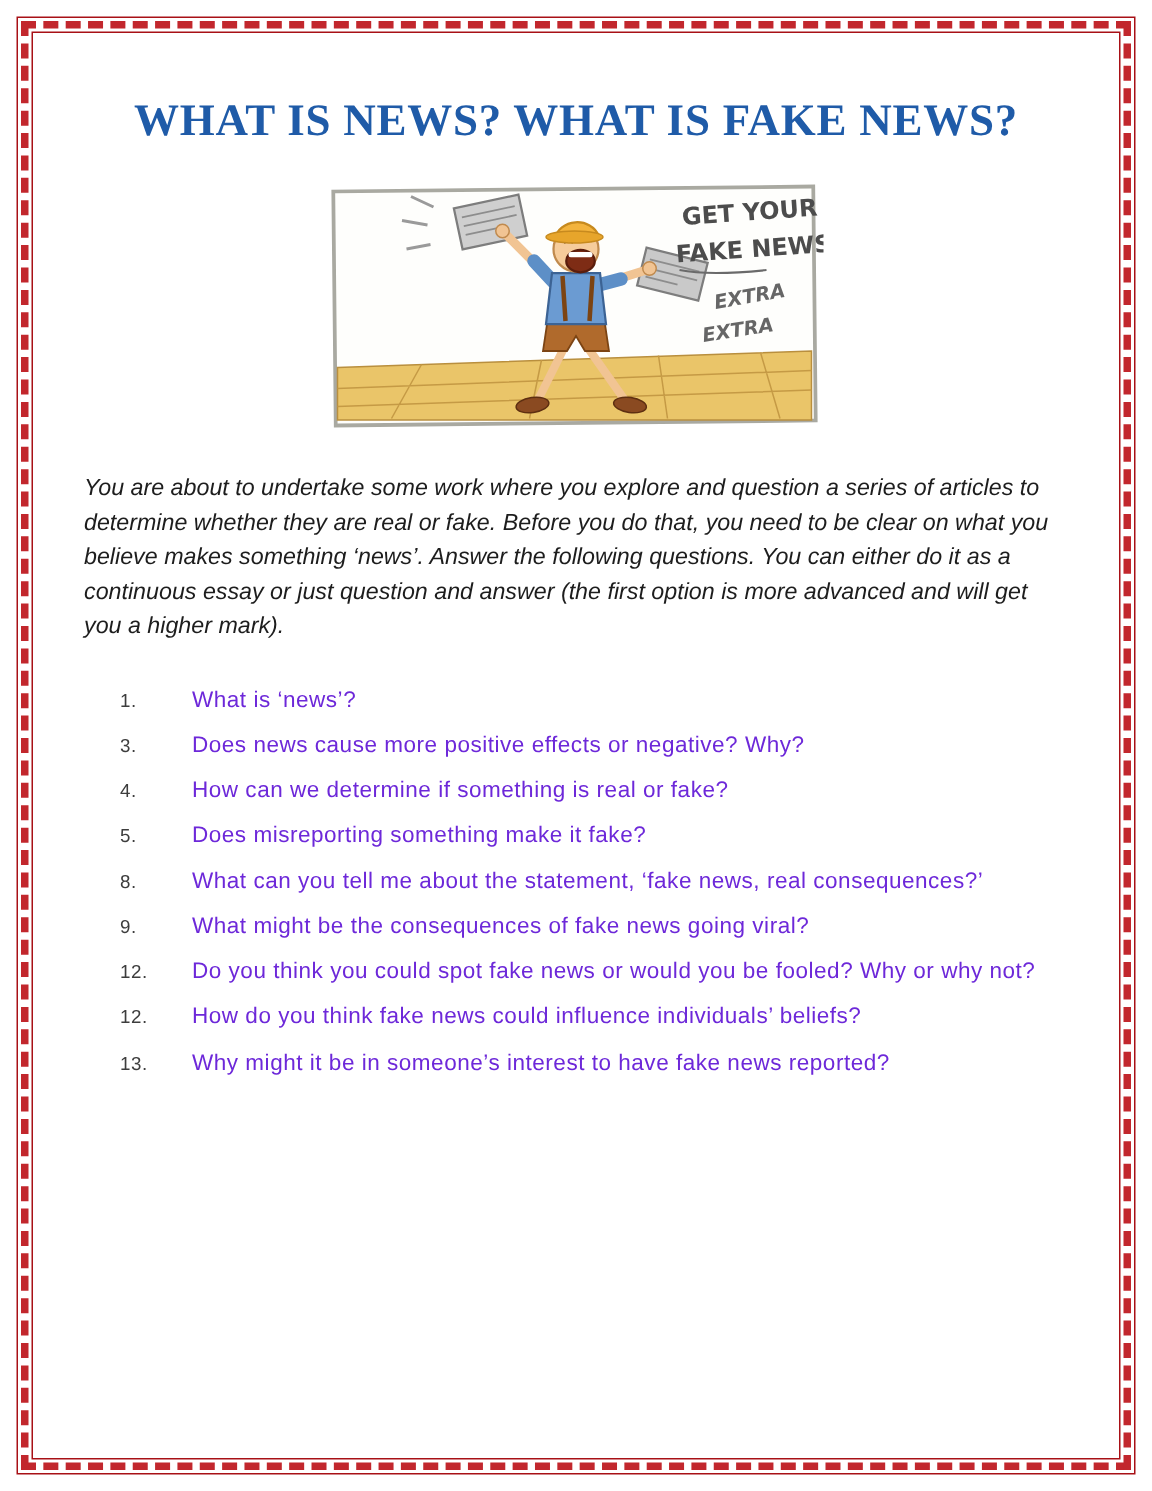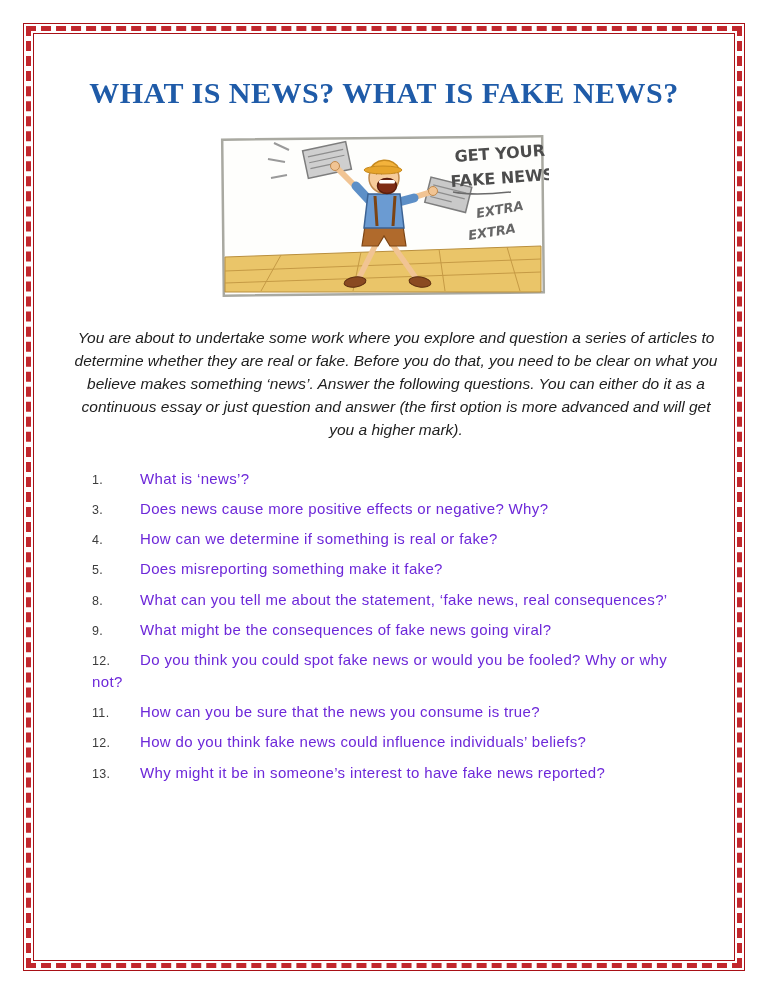--- a/index.html
+++ b/index.html
@@ -4,21 +4,21 @@
 <style>
   * { margin: 0; padding: 0; box-sizing: border-box; }
   html, body { background: #ffffff; }
   body {
     width: 768px; height: 994px;
     font-family: "Liberation Sans", sans-serif;
     position: relative;
   }
   .page {
     width: 768px; height: 994px;
-    padding: 23px;
+    padding: 11px;
   }
   .b1 { border: 1px solid #a81016; height: 100%; padding: 2px; }
   .b2 { border: 5px dashed #c2272d; height: 100%; padding: 2px; }
   .b3 { border: 1px solid #a81016; height: 100%; padding: 24px 34px; overflow: hidden; }
 
   .title {
     margin-top: 18px;
     text-align: center;
     font-family: "Liberation Serif", serif;
     font-weight: bold;
@@ -29,21 +29,20 @@
 
   .illustration {
     width: 330px;
     margin: 20px auto 0 auto;
     display: block;
   }
 
   .intro {
     width: 656px;
     margin: 22px auto 4px auto;
-    text-align: center;
     font-style: italic;
     font-size: 15.5px;
     line-height: 1.48;
     color: #1d1d1d;
   }
 
   .questions {
     list-style: none;
     margin: 26px 10px 0 24px;
   }
@@ -129,21 +128,20 @@
         <p class="intro">You are about to undertake some work where you explore and question a series of articles to determine whether they are real or fake. Before you do that, you need to be clear on what you believe makes something ‘news’. Answer the following questions. You can either do it as a continuous essay or just question and answer (the first option is more advanced and will get you a higher mark).</p>
 
         <ol class="questions">
           <li><span class="qnum">1.</span><span class="qtext">What is ‘news’?</span></li>
           <li><span class="qnum">3.</span><span class="qtext">Does news cause more positive effects or negative? Why?</span></li>
           <li><span class="qnum">4.</span><span class="qtext">How can we determine if something is real or fake?</span></li>
           <li><span class="qnum">5.</span><span class="qtext">Does misreporting something make it fake?</span></li>
           <li><span class="qnum">8.</span><span class="qtext">What can you tell me about the statement, ‘fake news, real consequences?’</span></li>
           <li><span class="qnum">9.</span><span class="qtext">What might be the consequences of fake news going viral?</span></li>
           <li><span class="qnum">12.</span><span class="qtext">Do you think you could spot fake news or would you be fooled? Why or why not?</span></li>
-          <li><span class="qnum">11.</span><span class="qtext">How can you be sure that the news you consume is true?</span></li>
           <li><span class="qnum">12.</span><span class="qtext">How do you think fake news could influence individuals’ beliefs?</span></li>
           <li><span class="qnum">13.</span><span class="qtext">Why might it be in someone’s interest to have fake news reported?</span></li>
         </ol>
 
       </div>
     </div>
   </div>
 </div>
 
 </body></html>

